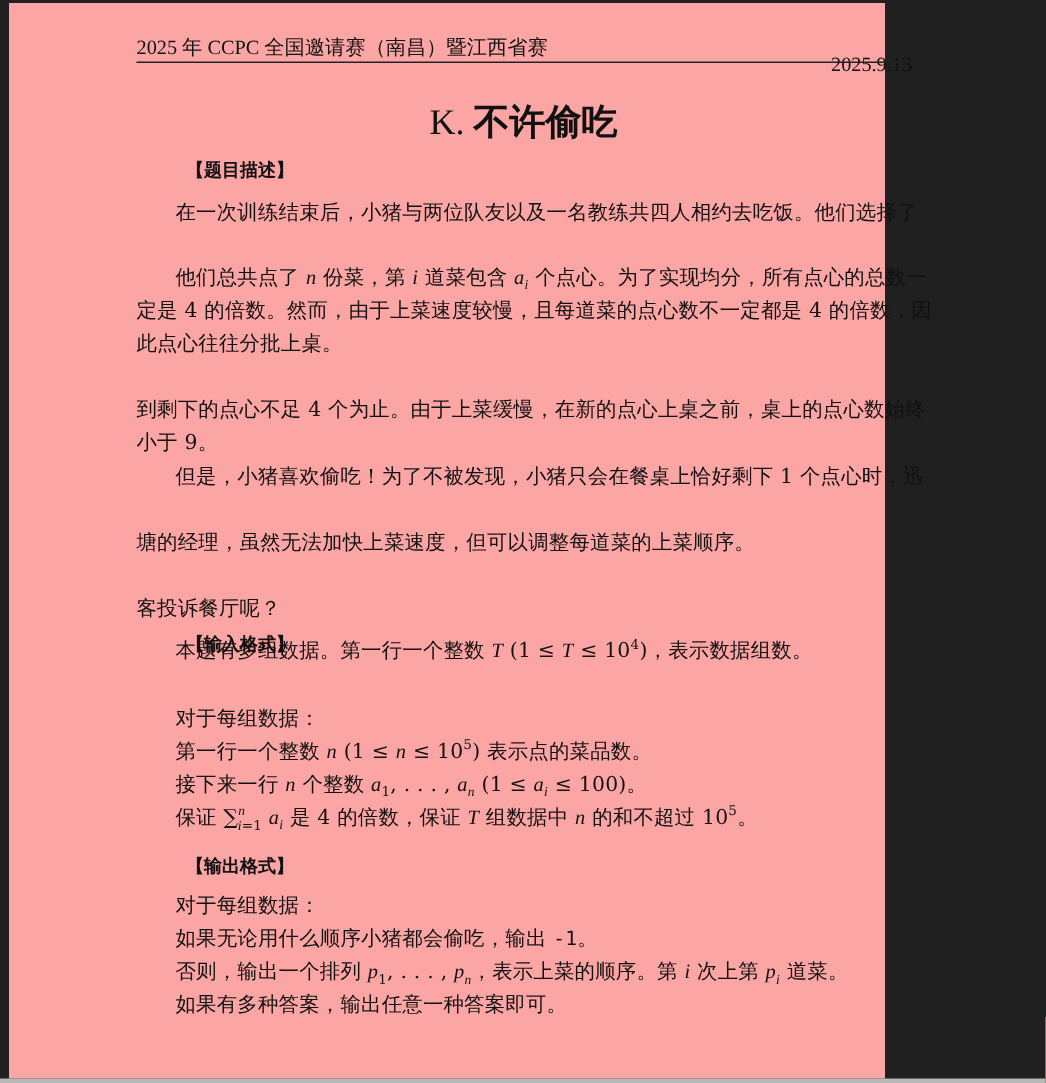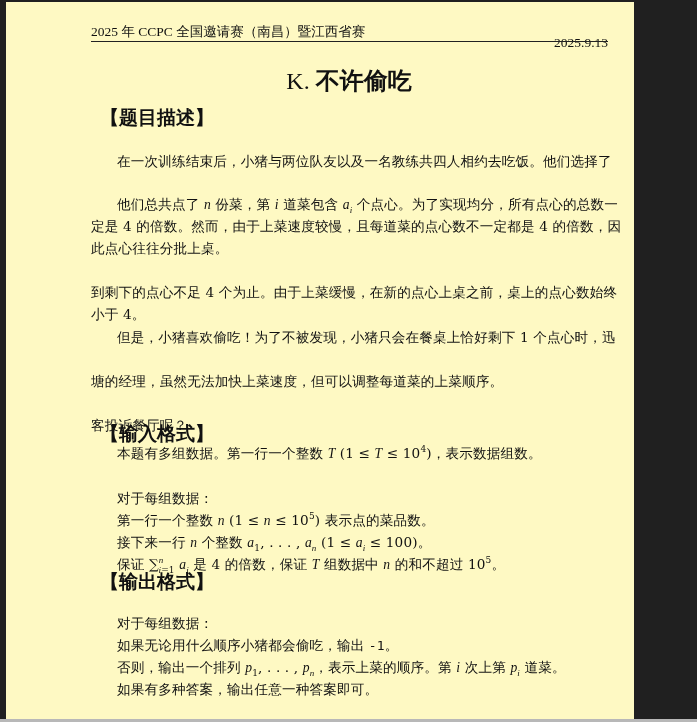--- a/index.html
+++ b/index.html
@@ -1,28 +1,28 @@
 <!DOCTYPE html>
 <html><head>
 <meta charset="utf-8">
 <style>
   html, body { margin:0; padding:0; }
   body { width:697px; height:722px; background:#202020; position:relative; overflow:hidden;
          font-family:"DejaVu Serif","Liberation Serif",serif; color:#111; }
-  .page { position:absolute; left:6px; top:2px; width:628px; height:717px; background:#fef9c3; }
+  .page { position:absolute; left:6px; top:2px; width:584px; height:717px; background:#fca5a5; }
   .bottom-line { position:absolute; left:0; top:719px; width:697px; height:3px; background:#b8b8b8; }
   .hdr { position:absolute; left:85px; top:21px; width:517px; font-size:13.5px; font-family:"Liberation Serif","DejaVu Serif",serif; }
   .hdr .l { position:absolute; left:0; top:0; white-space:nowrap; }
   .hdr .r { position:absolute; right:0; top:12px; white-space:nowrap; }
   .rule { position:absolute; left:85px; top:39px; width:517px; height:1px; background:#222; }
   .title { position:absolute; left:0; width:686px; top:63px; text-align:center; font-size:24px;
            font-family:"Liberation Serif","DejaVu Serif",serif; }
   .title .kan { font-family:"DejaVu Sans","Liberation Sans",sans-serif; font-weight:bold; }
-  .sec { position:absolute; left:94px; font-size:19px; font-weight:bold; font-family:"DejaVu Sans","Liberation Sans",sans-serif; white-space:nowrap; }
-  .line { position:absolute; font-size:13.6px; white-space:nowrap; letter-spacing:0.15px;margin-top:20px; }
+  .sec { position:absolute; left:118px; font-size:12px; font-weight:bold; font-family:"DejaVu Sans","Liberation Sans",sans-serif; white-space:nowrap; }
+  .line { position:absolute; font-size:13.6px; white-space:nowrap; letter-spacing:0.15px; }
   .ind { left:111px; }
   .cont { left:85px; }
   .blk { left:111px; }
   i.m { font-family:"Liberation Serif","DejaVu Serif",serif; font-style:italic; }
   .mono { font-family:"DejaVu Sans Mono","Liberation Mono",monospace; font-size:13px; }
   sup, sub { font-size:9px; line-height:0; }
 </style>
 </head>
 <body>
 
@@ -38,21 +38,21 @@
     <span class="kan">不许偷吃</span>
   </div>
 
   <div class="sec" style="top:103px">【题目描述】</div>
 
   <div class="line ind" style="top:131px">在一次训练结束后，小猪与两位队友以及一名教练共四人相约去吃饭。他们选择了</div>
   <div class="line ind" style="top:174px">他们总共点了 <i class="m">n</i> 份菜，第 <i class="m">i</i> 道菜包含 <i class="m">a<sub>i</sub></i> 个点心。为了实现均分，所有点心的总数一</div>
   <div class="line cont" style="top:196px">定是 4 的倍数。然而，由于上菜速度较慢，且每道菜的点心数不一定都是 4 的倍数，因</div>
   <div class="line cont" style="top:218px">此点心往往分批上桌。</div>
   <div class="line cont" style="top:262px">到剩下的点心不足 4 个为止。由于上菜缓慢，在新的点心上桌之前，桌上的点心数始终</div>
-  <div class="line cont" style="top:284px">小于 4。</div>
+  <div class="line cont" style="top:284px">小于 9。</div>
   <div class="line ind" style="top:307px">但是，小猪喜欢偷吃！为了不被发现，小猪只会在餐桌上恰好剩下 1 个点心时，迅</div>
   <div class="line cont" style="top:351px">塘的经理，虽然无法加快上菜速度，但可以调整每道菜的上菜顺序。</div>
   <div class="line cont" style="top:395px">客投诉餐厅呢？</div>
 
   <div class="sec" style="top:419px">【输入格式】</div>
   <div class="line blk" style="top:423px">本题有多组数据。第一行一个整数 <i class="m">T</i> (1 ≤ <i class="m">T</i> ≤ 10<sup>4</sup>)，表示数据组数。</div>
   <div class="line blk" style="top:468px">对于每组数据：</div>
   <div class="line blk" style="top:490px">第一行一个整数 <i class="m">n</i> (1 ≤ <i class="m">n</i> ≤ 10<sup>5</sup>) 表示点的菜品数。</div>
   <div class="line blk" style="top:512px">接下来一行 <i class="m">n</i> 个整数 <i class="m">a</i><sub>1</sub>, . . . , <i class="m">a<sub>n</sub></i> (1 ≤ <i class="m">a<sub>i</sub></i> ≤ 100)。</div>
   <div class="line blk" style="top:534px">保证 ∑<sup><i class="m">n</i></sup><sub style="margin-left:-5px"><i class="m">i</i>=1</sub> <i class="m">a<sub>i</sub></i> 是 4 的倍数，保证 <i class="m">T</i> 组数据中 <i class="m">n</i> 的和不超过 10<sup>5</sup>。</div>

